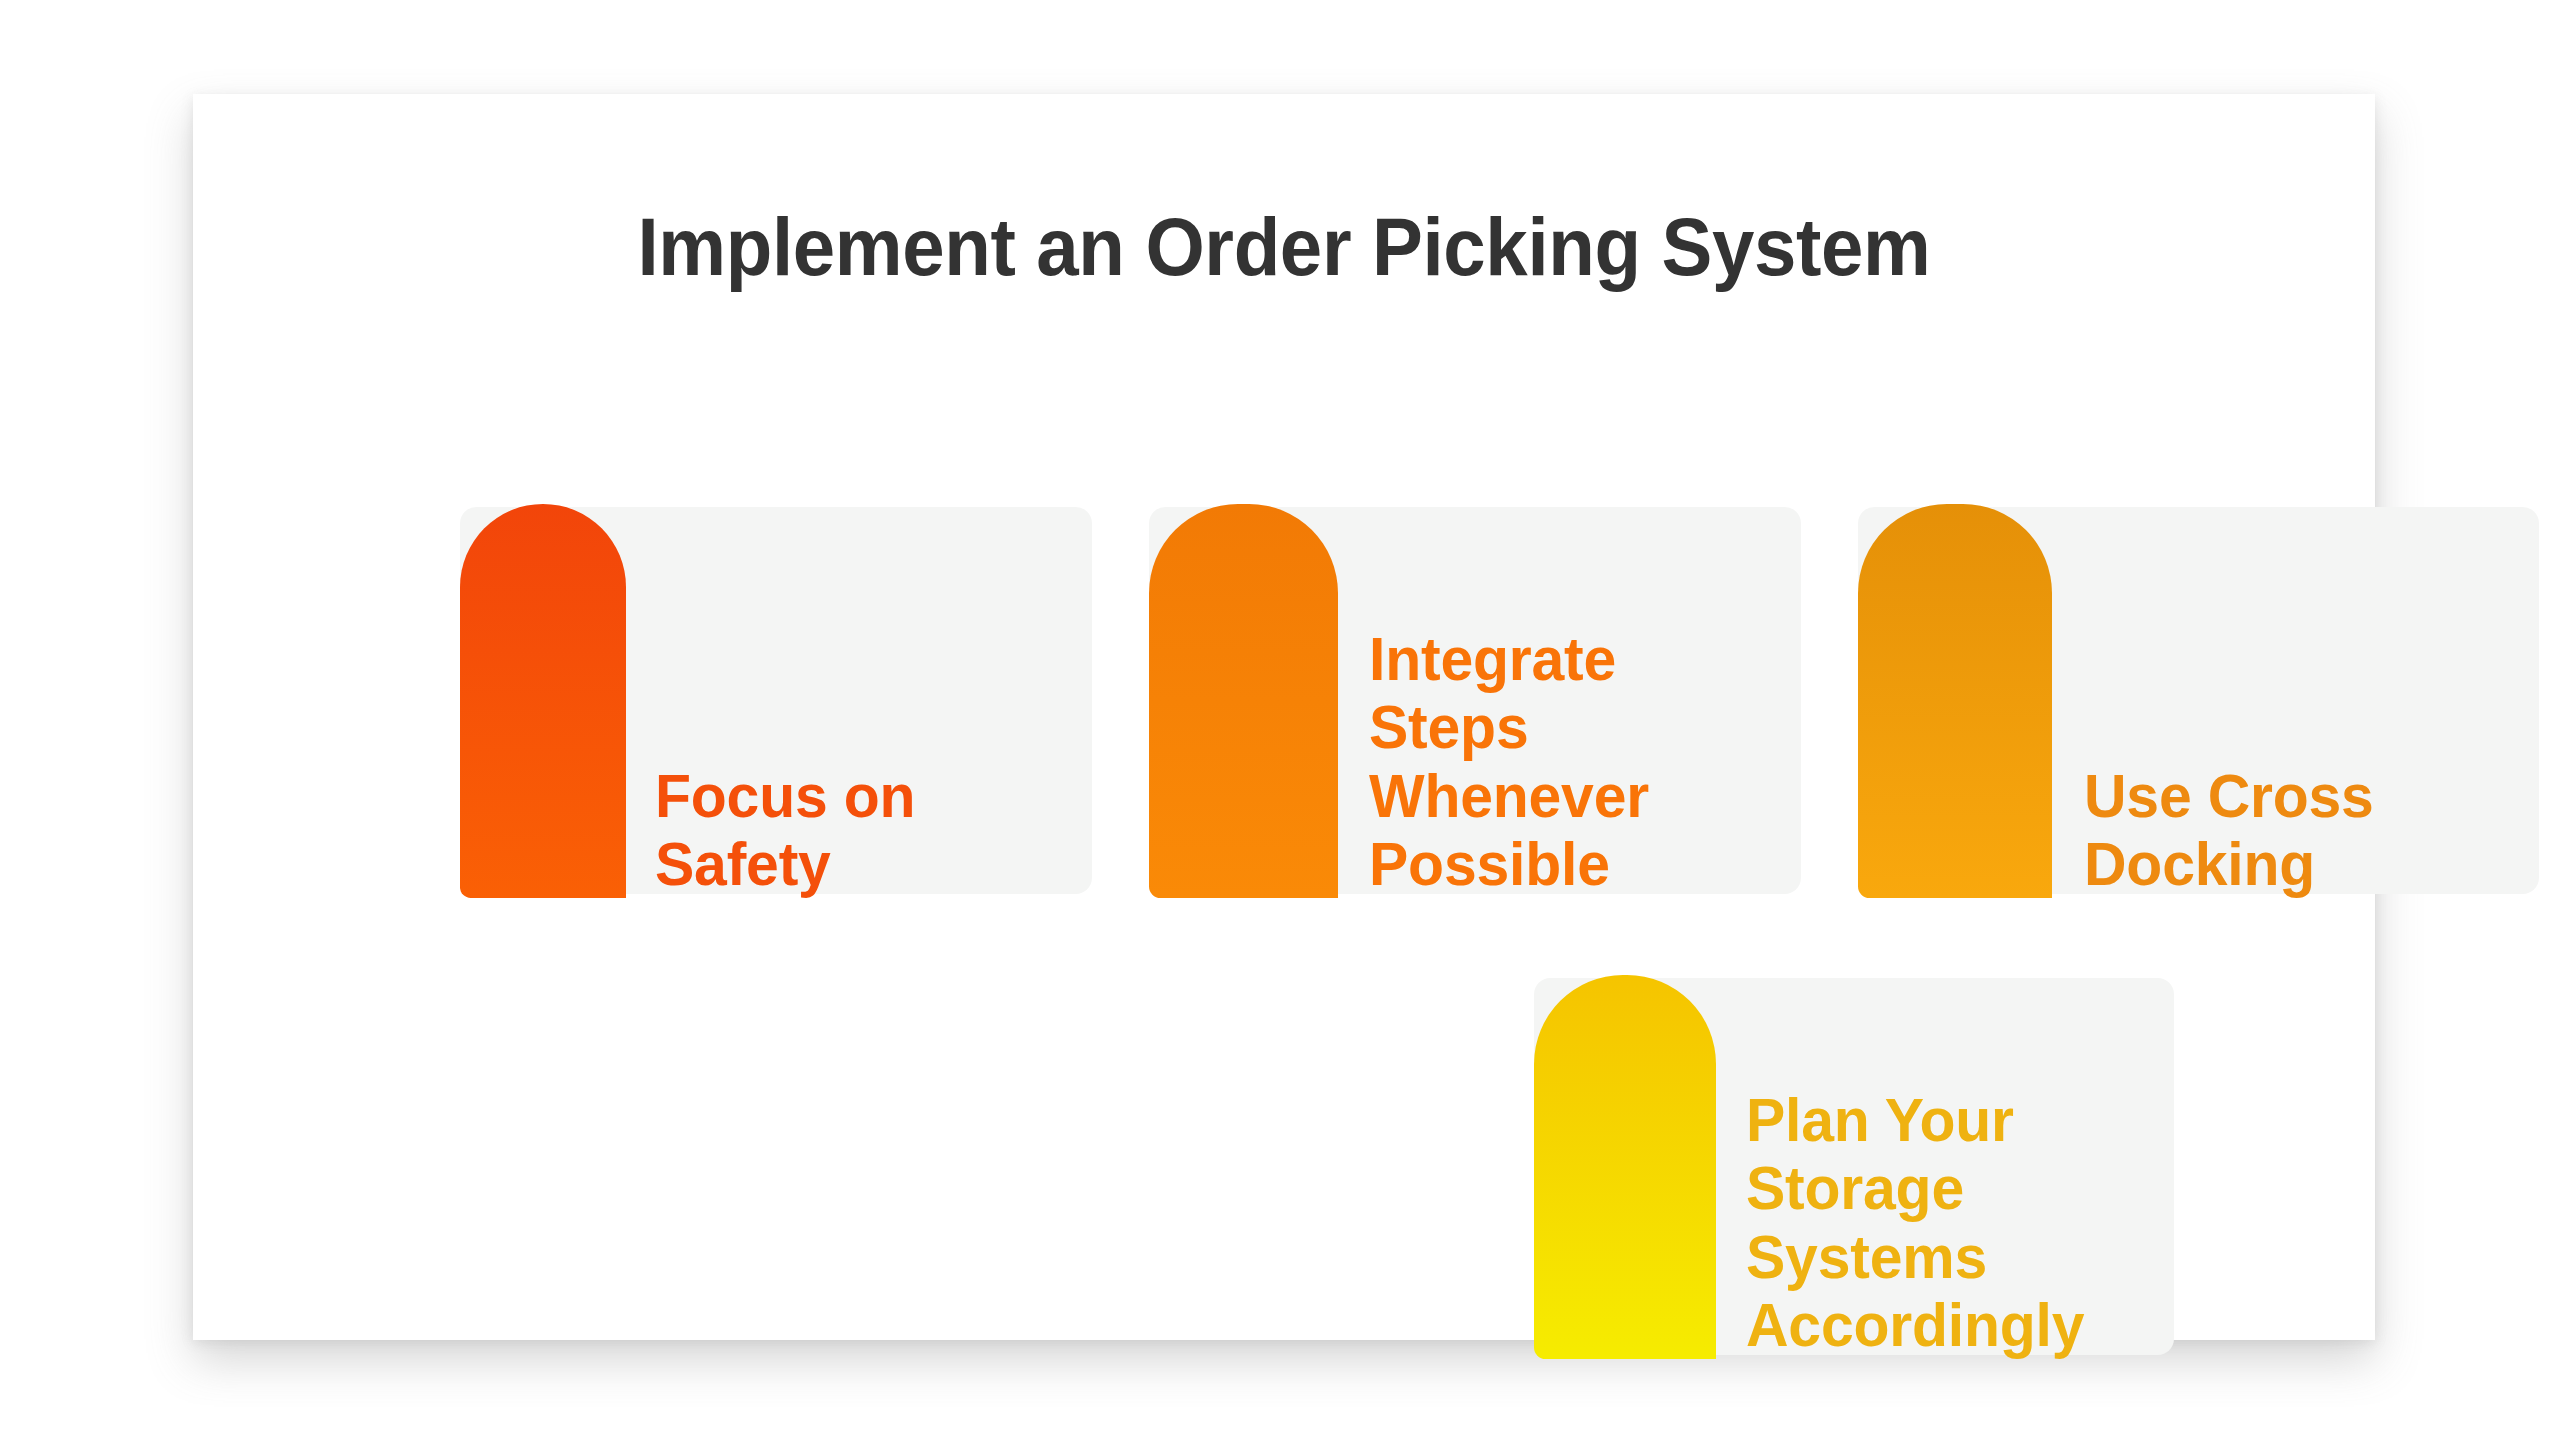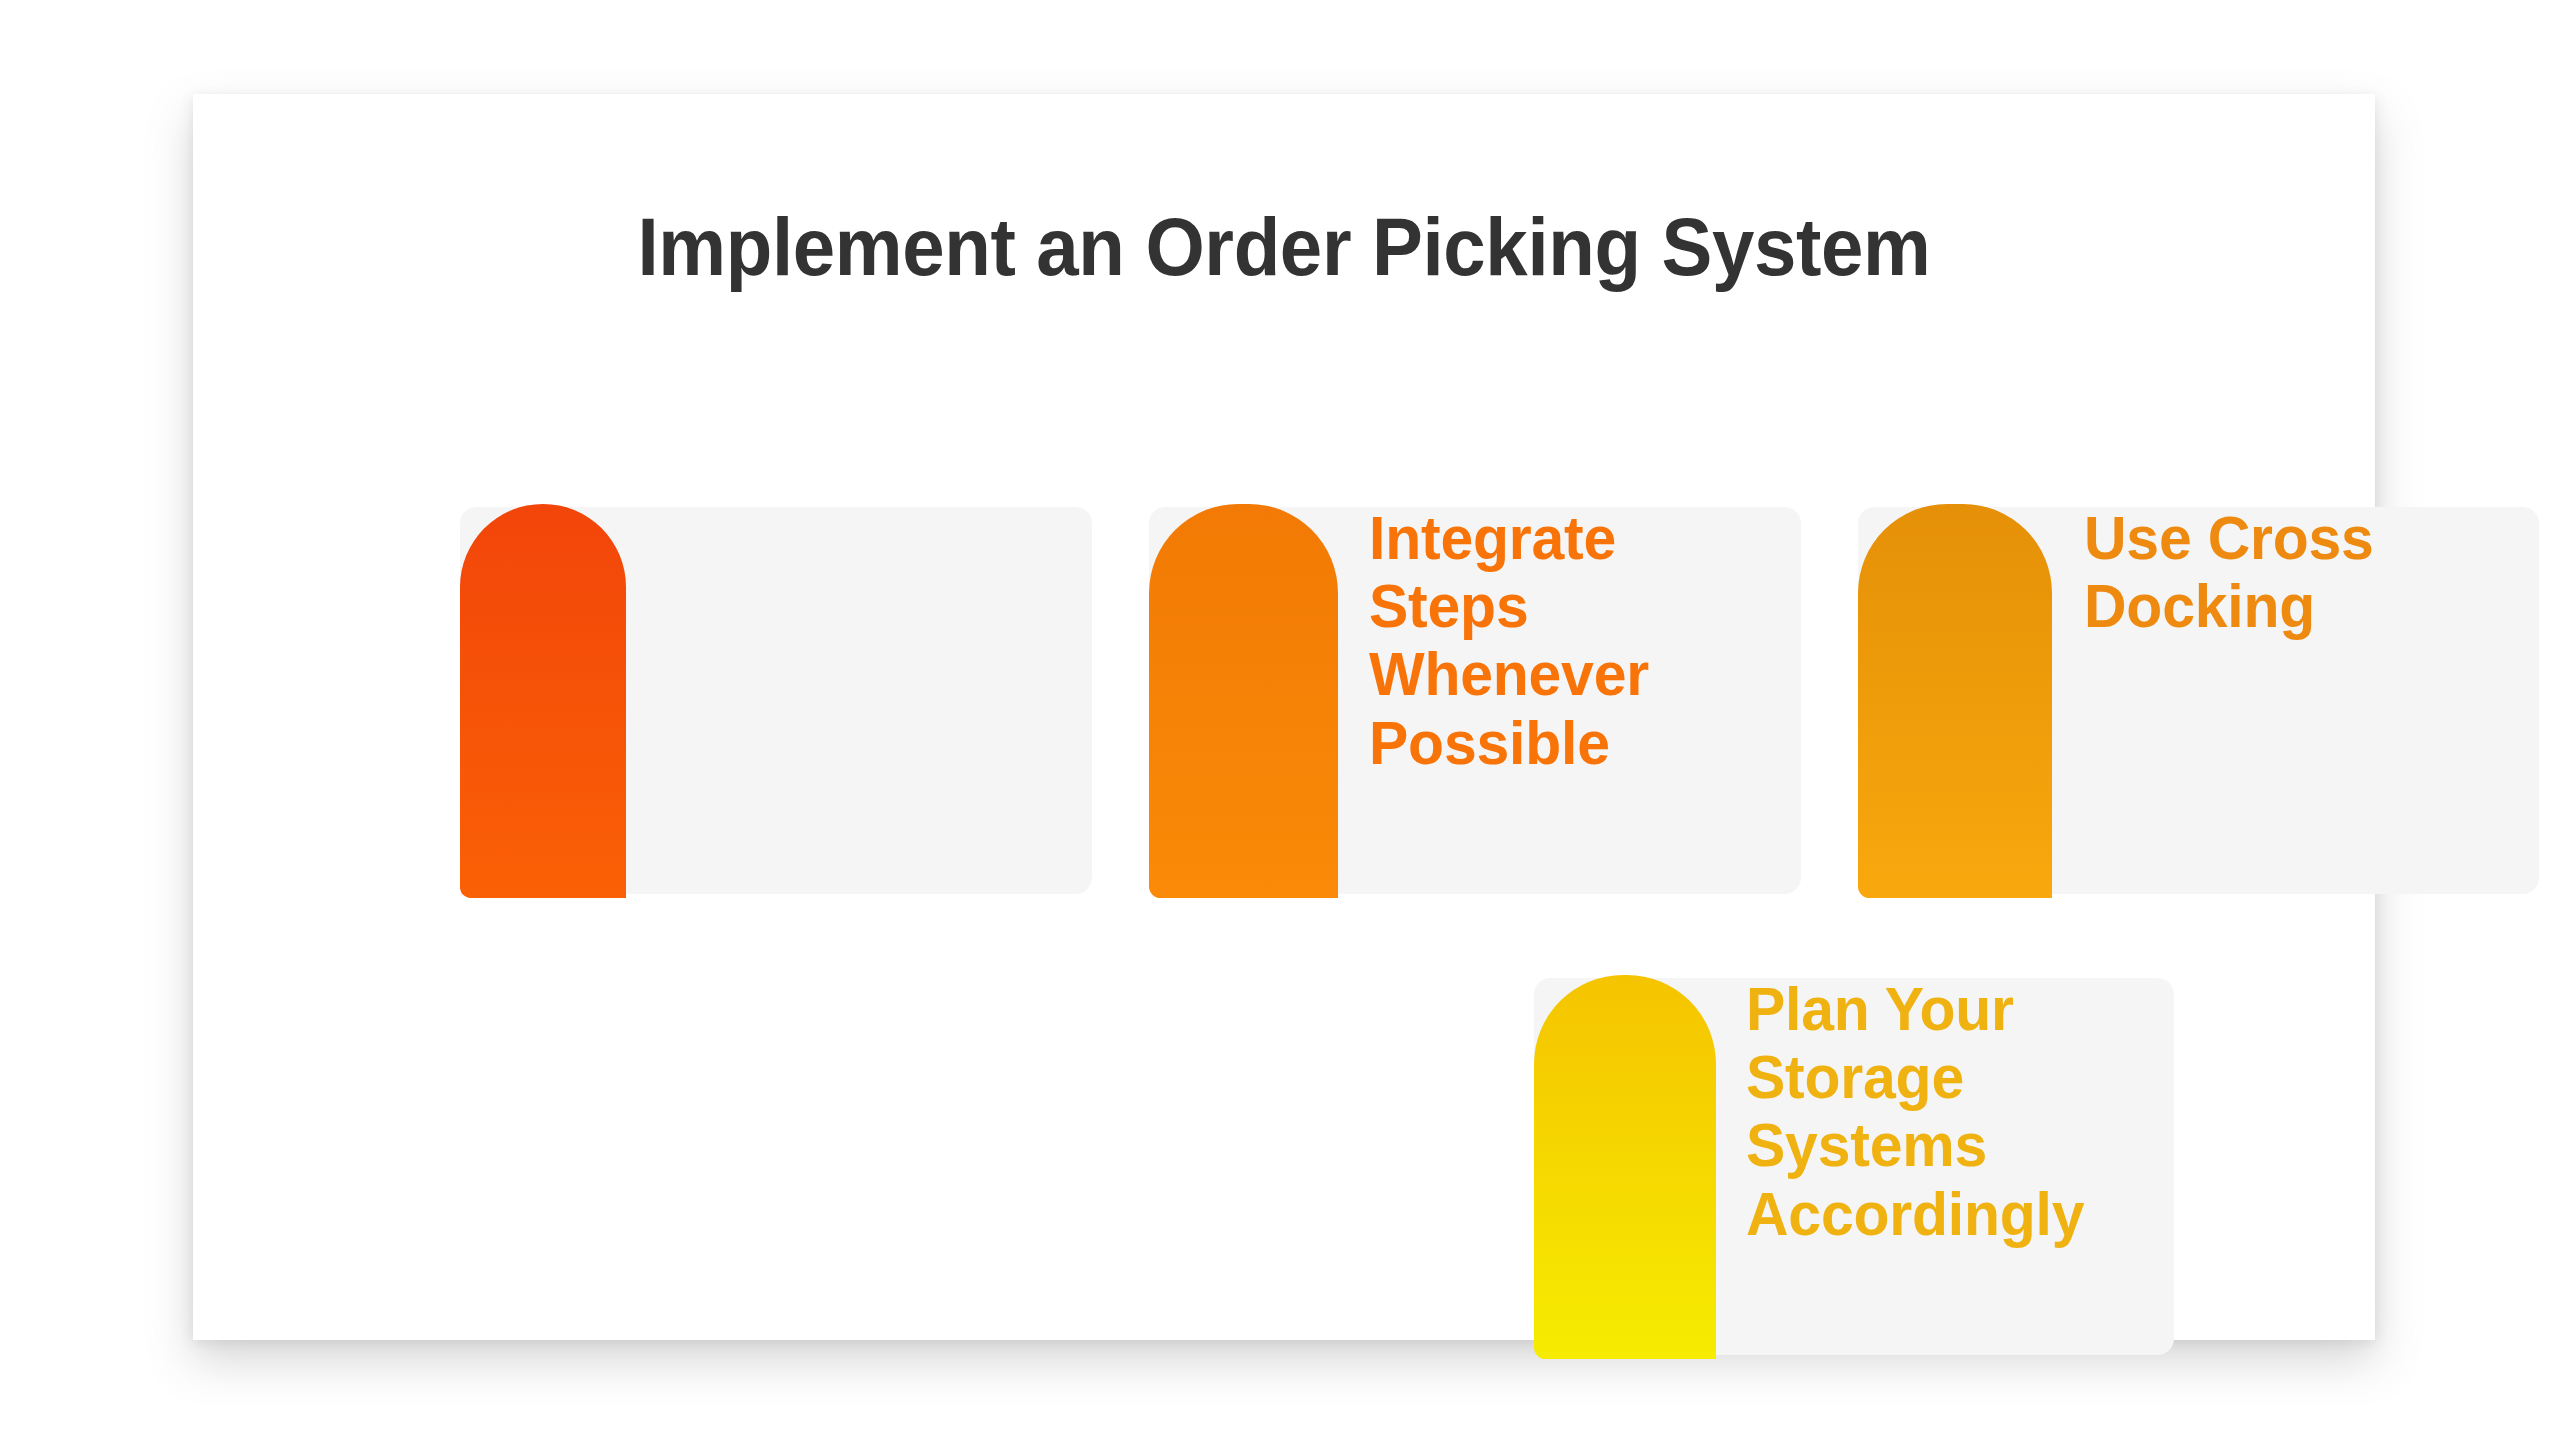--- a/index.html
+++ b/index.html
@@ -75,21 +75,21 @@
     border-top-right-radius: 89px;
     border-bottom-left-radius: 11.5px;
     border-bottom-right-radius: 0;
   }
   .card-text {
     position: absolute;
     top: 0;
     bottom: 0;
     display: flex;
     flex-direction: column;
-    justify-content: flex-start;
+    justify-content: flex-end;
     align-items: flex-start;
   }
   .card-label {
     font-family: "Liberation Sans Narrow", "Liberation Sans", sans-serif;
     font-weight: bold;
     font-size: 62px;
     line-height: 1.10;
     letter-spacing: -0.2px;
     transform: scaleX(0.95);
     transform-origin: 0 50%;
@@ -131,20 +131,23 @@
 <body>
 
 <div class="stage" style="background: rgb(255, 255, 255);">
   <div class="panel" style="background: rgb(255, 255, 255);">
 
     <div class="title" style="color: rgb(51, 51, 51);">Implement an Order Picking System</div>
 
     <div class="card" id="card-1">
       <div class="card-bg" style="background: rgb(244, 245, 244);"></div>
       <div class="tab" style="background: linear-gradient(rgb(242, 69, 10) 0%, rgb(250, 96, 5) 100%);"></div>
+      <div class="card-text">
+        <div class="card-label" style="color: rgb(244, 80, 10);">Focus on Safety</div>
+      </div>
     </div>
 
     <div class="card" id="card-2">
       <div class="card-bg" style="background: rgb(244, 245, 244);"></div>
       <div class="tab" style="background: linear-gradient(rgb(242, 122, 5) 0%, rgb(250, 138, 7) 100%);"></div>
       <div class="card-text">
         <div class="card-label" style="color: rgb(249, 116, 8);">Integrate Steps Whenever Possible</div>
       </div>
     </div>
 

